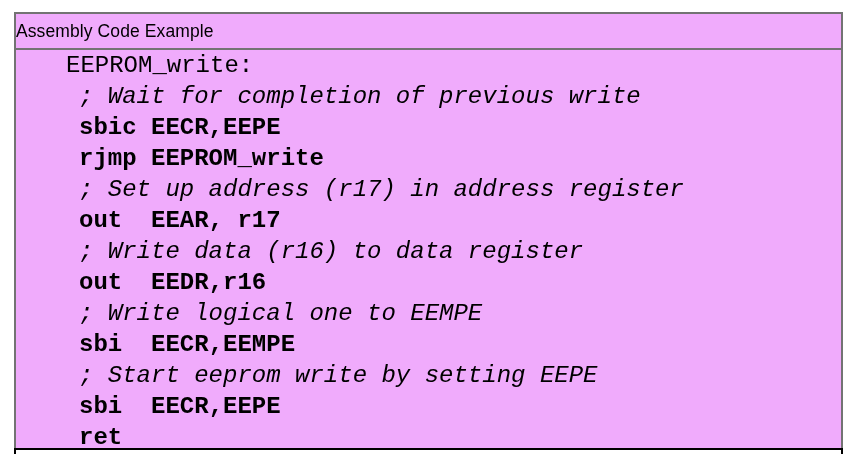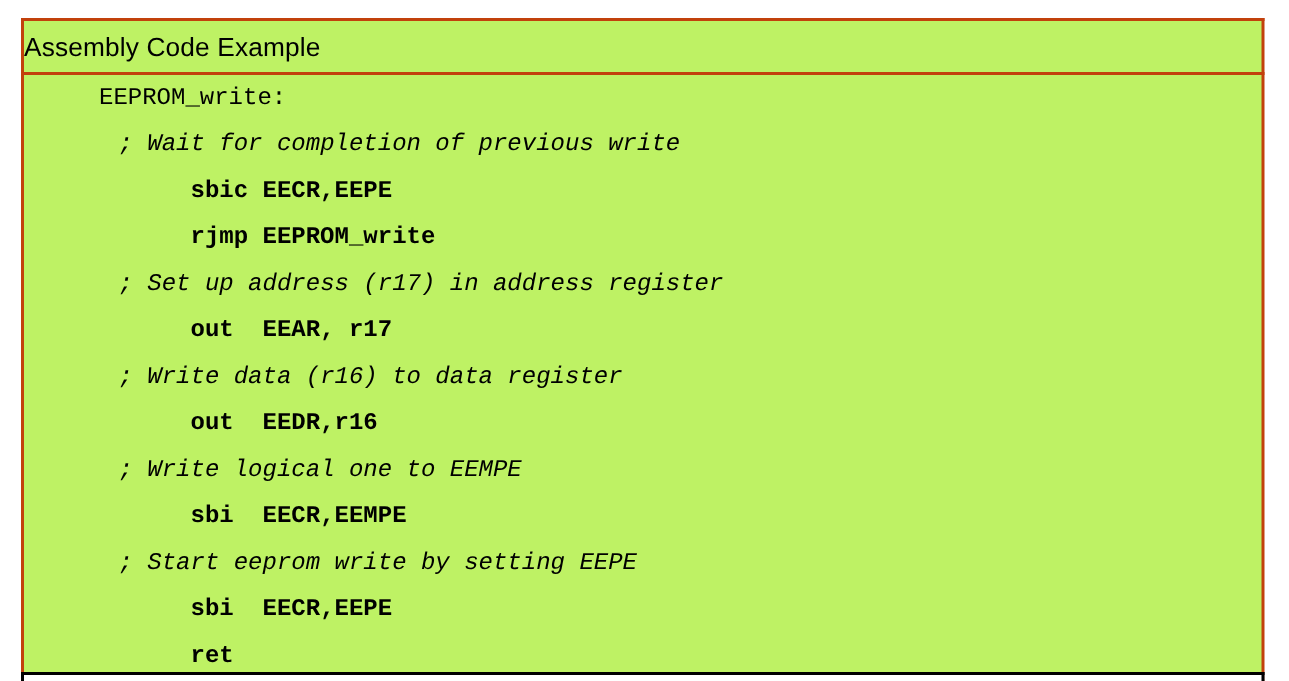--- a/index.html
+++ b/index.html
@@ -27,22 +27,22 @@
   .code-table {
     position: absolute;
     left: 14px;
     top: 12px;
     width: 829px;          
     border-collapse: collapse;
     background: #ffffff;
     table-layout: fixed;
   }
   .code-table td {
-    border: 2px solid #c2410c;
-    background: #bef264;
+    border: 2px solid #737373;
+    background: #f0abfc;
     vertical-align: middle;
     padding: 0;
   }
 
   
   .caption-cell {
     height: 34px;
     padding: 0 0 0 17px;
   }
   .caption-text {
@@ -56,39 +56,38 @@
 
   
   .code-cell {
     padding: 8px 0 10px 0;
     height: 374px;
     vertical-align: top;
   }
 
   .code-listing {
     font-family: "Liberation Mono", "DejaVu Sans Mono", monospace;
-    font-size: 16px;
+    font-size: 24px;
     line-height: 31px;
     color: #000000;
     white-space: pre;
     margin: 0;
     padding: 0;
   }
   .code-line {
     white-space: pre;
     height: 31px;
     line-height: 31px;
     padding-left: 50px;   
   }
   .code-line.indent {
     padding-left: 63px;   
   }
   .mnemonic {
     font-weight: bold;
-    margin-left: 48px;
   }
   .operands {
     font-weight: bold;
   }
   .comment {
     font-style: italic;
     font-weight: normal;
   }
   .label {
     font-weight: normal;

